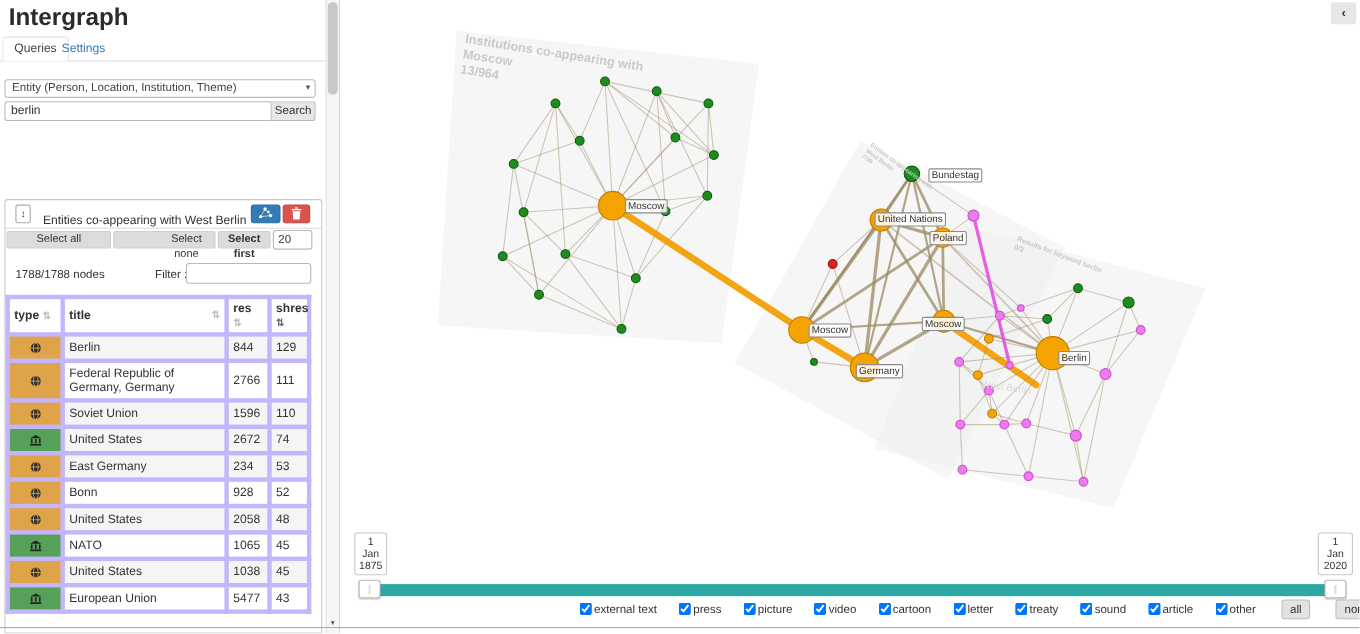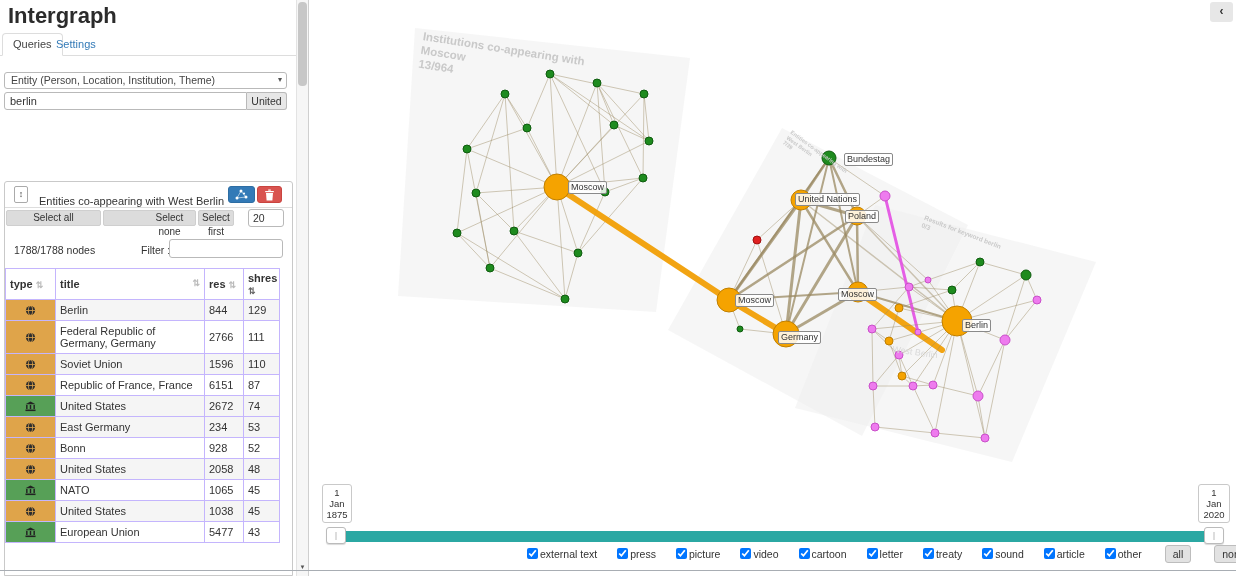--- a/index.html
+++ b/index.html
@@ -50,33 +50,33 @@
   #panel-title { position:absolute; left:34px; top:13px; font-size:11px; color:#333; }
   #show-graph-button { position:absolute; left:223px; top:4px; width:27px; height:17px;
     background:#337ab7; border:1px solid #2d6da3; border-radius:3px; text-align:center; }
   #delete-panel-button { position:absolute; left:252px; top:4px; width:25px; height:17px;
     background:#d9534f; border:1px solid #c9443f; border-radius:3px; text-align:center; }
   #panel-btnrow { position:relative; height:22px; }
   .sel-btn { position:absolute; top:2px; height:16px; background:#dcdcdc; border:1px solid #cfcfcf;
     border-radius:2px; font-size:10px; color:#333; text-align:center; line-height:14px; }
   #select-all-button { left:1px; width:95px; }
   #select-none-button { left:98px; width:93px;padding-left:40px; }
-  #select-first-button { left:193px; width:36px; }
+  #select-first-button { left:193px; width:48px;font-weight:bold; }
   #select-first-input { position:absolute; left:243px; top:1px; width:36px; height:18px;
     border:1px solid #b9b9b9; border-radius:3px; font-size:10.5px; color:#333; padding:0 4px;
     font-family:"Liberation Sans",sans-serif; }
   #panel-inforow { position:relative; height:38px; }
   #nodes-count { position:absolute; left:9px; top:14px; font-size:10.5px; color:#333; }
   #filter-label { position:absolute; left:136px; top:14px; font-size:10.5px; color:#333; }
   #filter-input { position:absolute; left:164px; top:9px; width:114px; height:19px;
     border:1px solid #b9b9b9; border-radius:3px; font-size:10.5px; padding:0 4px;
     font-family:"Liberation Sans",sans-serif; }
 
   #nodes-table { border-collapse:collapse; width:274px; table-layout:fixed; }
-  #nodes-table th, #nodes-table td { border:1px solid #c4b5fd; font-size:11px; color:#333;
+  #nodes-table th, #nodes-table td { border:4px solid #c4b5fd; font-size:11px; color:#333;
     padding:4px 4px; text-align:left; vertical-align:middle; }
   #nodes-table th { font-weight:bold; padding:3px 4px; }
   #nodes-table tr.odd td { background:#f5f5f5; }
   #nodes-table td.tcol { padding:0; text-align:center; }
   .sort-icon { color:#bbb; font-size:9px; }
   .sort-icon.active { color:#666; }
   .col-type{width:50px;} .col-title{width:149px;} .col-res{width:39px;} .col-shres{width:36px;}
   .type-badge { display:flex; align-items:center; justify-content:center; height:100%; min-height:16px; }
 
   #sidebar-scrollbar { position:absolute; right:0px; top:0; width:12px; height:576px;
@@ -322,21 +322,21 @@
     <div id="tabbar">
       <span id="tab-queries">Queries</span>
       <span id="tab-settings">Settings</span>
     </div>
 
     <div id="entity-select">
       <span>Entity (Person, Location, Institution, Theme)</span>
       <span class="caret">▾</span>
     </div>
     <input id="search-input" value="berlin" style="">
-    <div id="search-button">United</div>
+    <div id="search-button">Search</div>
 
     <div id="results-panel">
       <div id="panel-header">
         <div id="panel-drag-button">
           <span>↕</span>
         </div>
         <span id="panel-title">Entities co-appearing with West Berlin</span>
         <div id="show-graph-button">
           <svg width="15" height="13" viewBox="0 0 15 13">
             <line x1="3" y1="10" x2="7" y2="3" stroke="#fff" stroke-width="0.7" opacity="0.8"></line>
@@ -420,34 +420,20 @@
                     <circle cx="6" cy="6" r="5" fill="#2e2e2e"></circle>
                     <ellipse cx="6" cy="6" rx="2.3" ry="5" fill="none" stroke="#dfa44a" stroke-width="0.9"></ellipse>
                     <line x1="1" y1="6" x2="11" y2="6" stroke="#dfa44a" stroke-width="0.9"></line>
                   </svg>
                 </span>
               </td>
               <td>Soviet Union</td>
               <td>1596</td>
               <td>110</td>
             </tr>
-            <tr>
-              <td class="tcol" style="background:#dfa44a">
-                <span class="type-badge">
-                  <svg width="11" height="11" viewBox="0 0 12 12">
-                    <circle cx="6" cy="6" r="5" fill="#2e2e2e"></circle>
-                    <ellipse cx="6" cy="6" rx="2.3" ry="5" fill="none" stroke="#dfa44a" stroke-width="0.9"></ellipse>
-                    <line x1="1" y1="6" x2="11" y2="6" stroke="#dfa44a" stroke-width="0.9"></line>
-                  </svg>
-                </span>
-              </td>
-              <td>Republic of France, France</td>
-              <td>6151</td>
-              <td>87</td>
-            </tr>
             <tr class="odd">
               <td class="tcol" style="background:#57a057">
                 <span class="type-badge">
                   <svg width="11" height="11" viewBox="0 0 12 12" fill="#222">
                     <polygon points="6,0.5 11.5,3.6 0.5,3.6"></polygon>
                     <rect x="1.2" y="4.3" width="1.6" height="4.4"></rect>
                     <rect x="5.2" y="4.3" width="1.6" height="4.4"></rect>
                     <rect x="9.2" y="4.3" width="1.6" height="4.4"></rect>
                     <rect x="0.5" y="9.3" width="11" height="1.7"></rect>
                   </svg>

